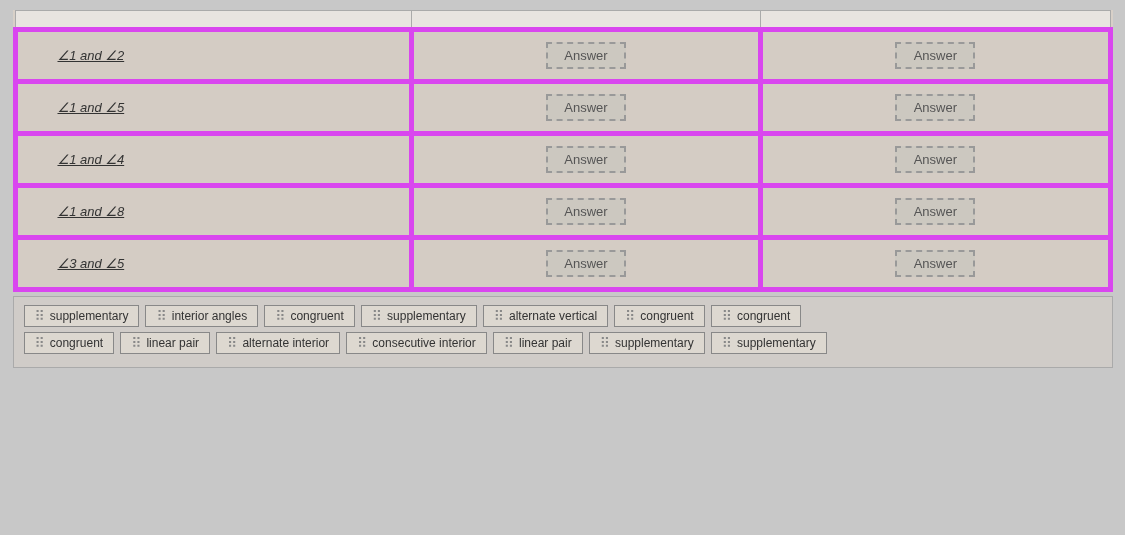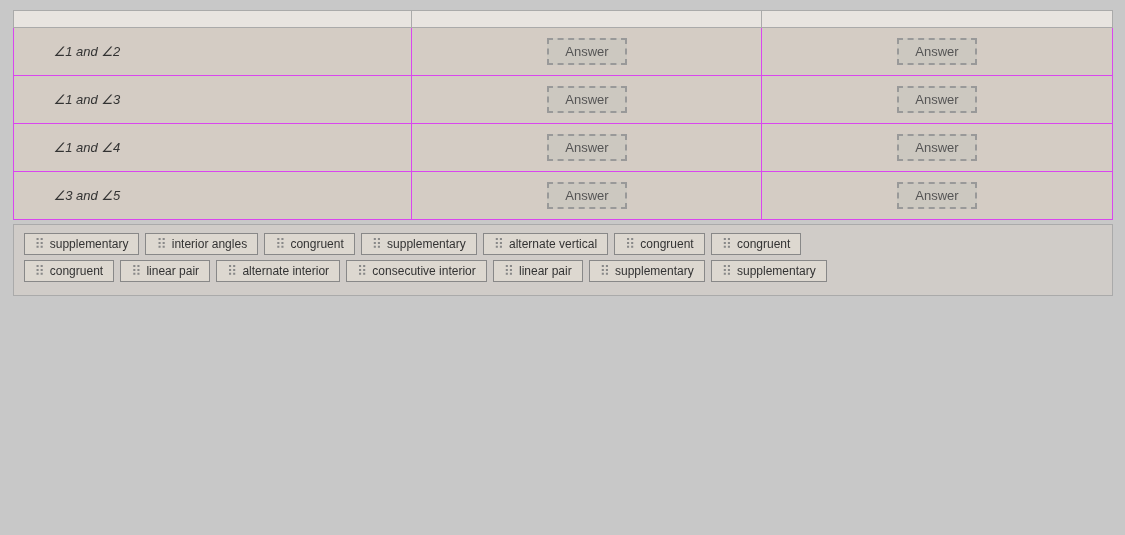--- a/index.html
+++ b/index.html
@@ -24,26 +24,27 @@
       background: #e8e4e0;
       border: 1px solid #aaa;
       padding: 8px 12px;
       text-align: center;
       font-weight: bold;
       font-size: 13px;
       letter-spacing: 0.5px;
       color: #222;
     }
     .main-table td {
-      border: 1px solid #d946ef;
+      border: 5px solid #d946ef;
       padding: 10px 12px;
       text-align: center;
       background: #d4ccc4;
       color: #333;
       font-size: 13px;
+      text-decoration: underline;
     }
     .main-table td.compare-cell {
       text-align: left;
       padding-left: 40px;
       font-style: italic;
     }
     .answer-box {
       display: inline-block;
       border: 2px dashed #999;
       padding: 4px 16px;
@@ -97,26 +98,31 @@
       <th></th>
     </tr>
   </thead>
   <tbody id="table-body">
   <tr>
         <td class="compare-cell">∠1 and ∠2</td>
         <td><span class="answer-box">Answer</span></td>
         <td><span class="answer-box">Answer</span></td>
       </tr>
       <tr>
-        <td class="compare-cell">∠1 and ∠3</td>
+        <td class="compare-cell">∠1 and ∠5</td>
         <td><span class="answer-box">Answer</span></td>
         <td><span class="answer-box">Answer</span></td>
       </tr>
       <tr>
         <td class="compare-cell">∠1 and ∠4</td>
+        <td><span class="answer-box">Answer</span></td>
+        <td><span class="answer-box">Answer</span></td>
+      </tr>
+      <tr>
+        <td class="compare-cell">∠1 and ∠8</td>
         <td><span class="answer-box">Answer</span></td>
         <td><span class="answer-box">Answer</span></td>
       </tr>
       <tr>
         <td class="compare-cell">∠3 and ∠5</td>
         <td><span class="answer-box">Answer</span></td>
         <td><span class="answer-box">Answer</span></td>
       </tr>
     </tbody>
 </table>

